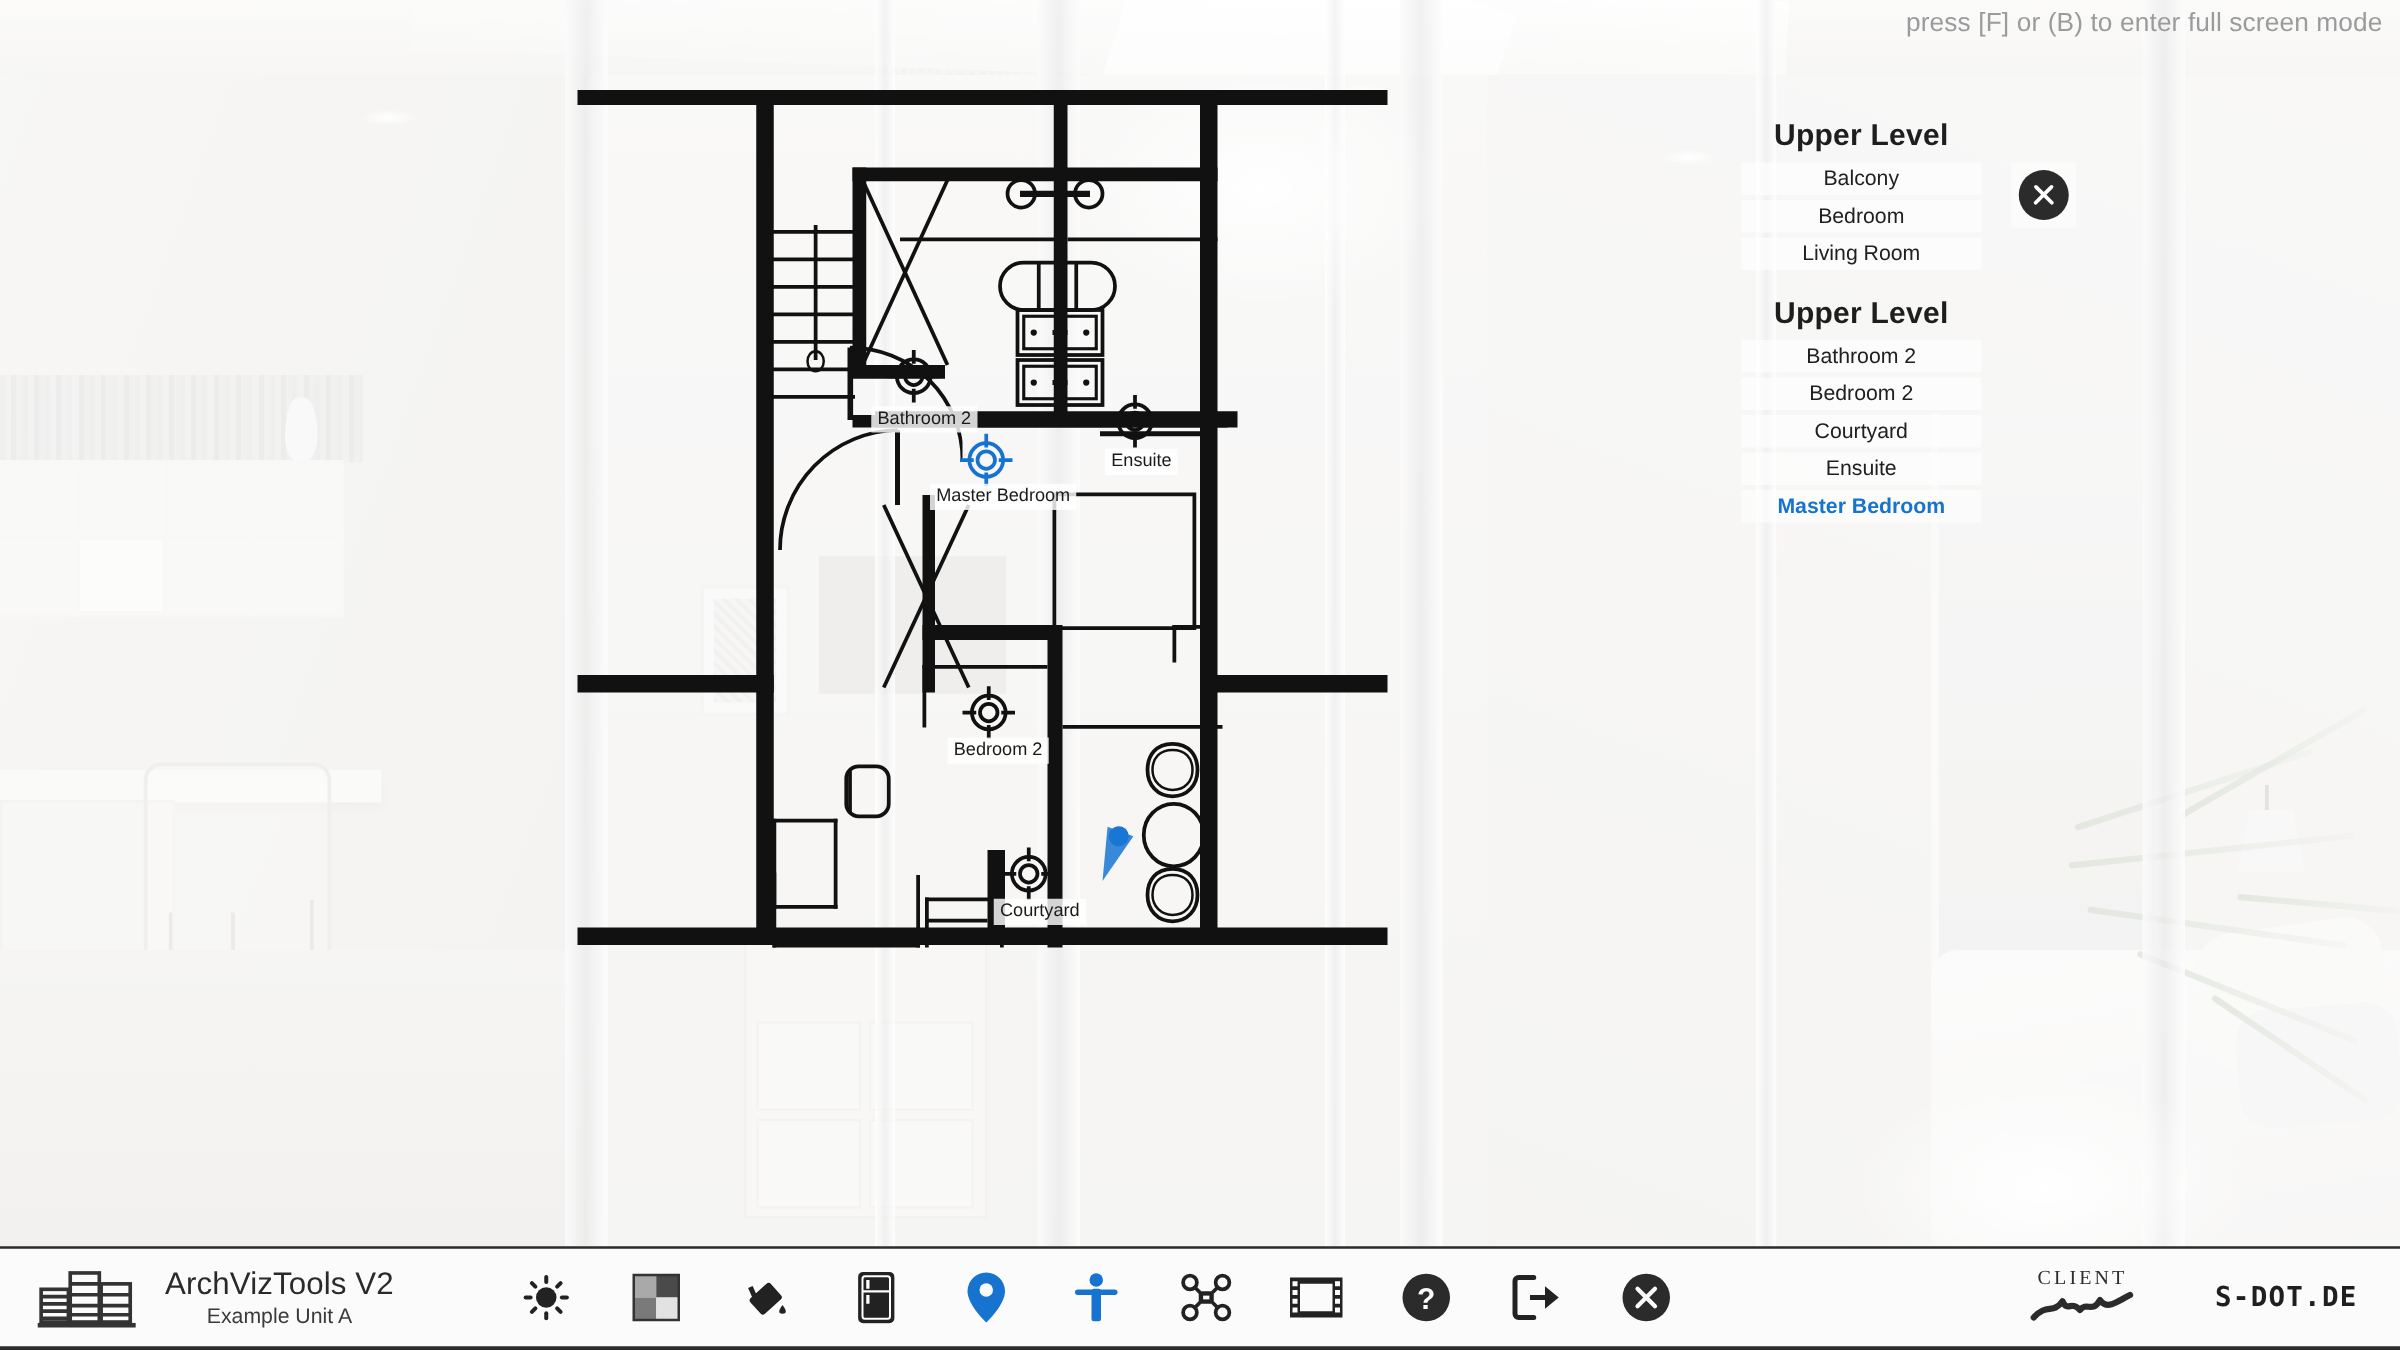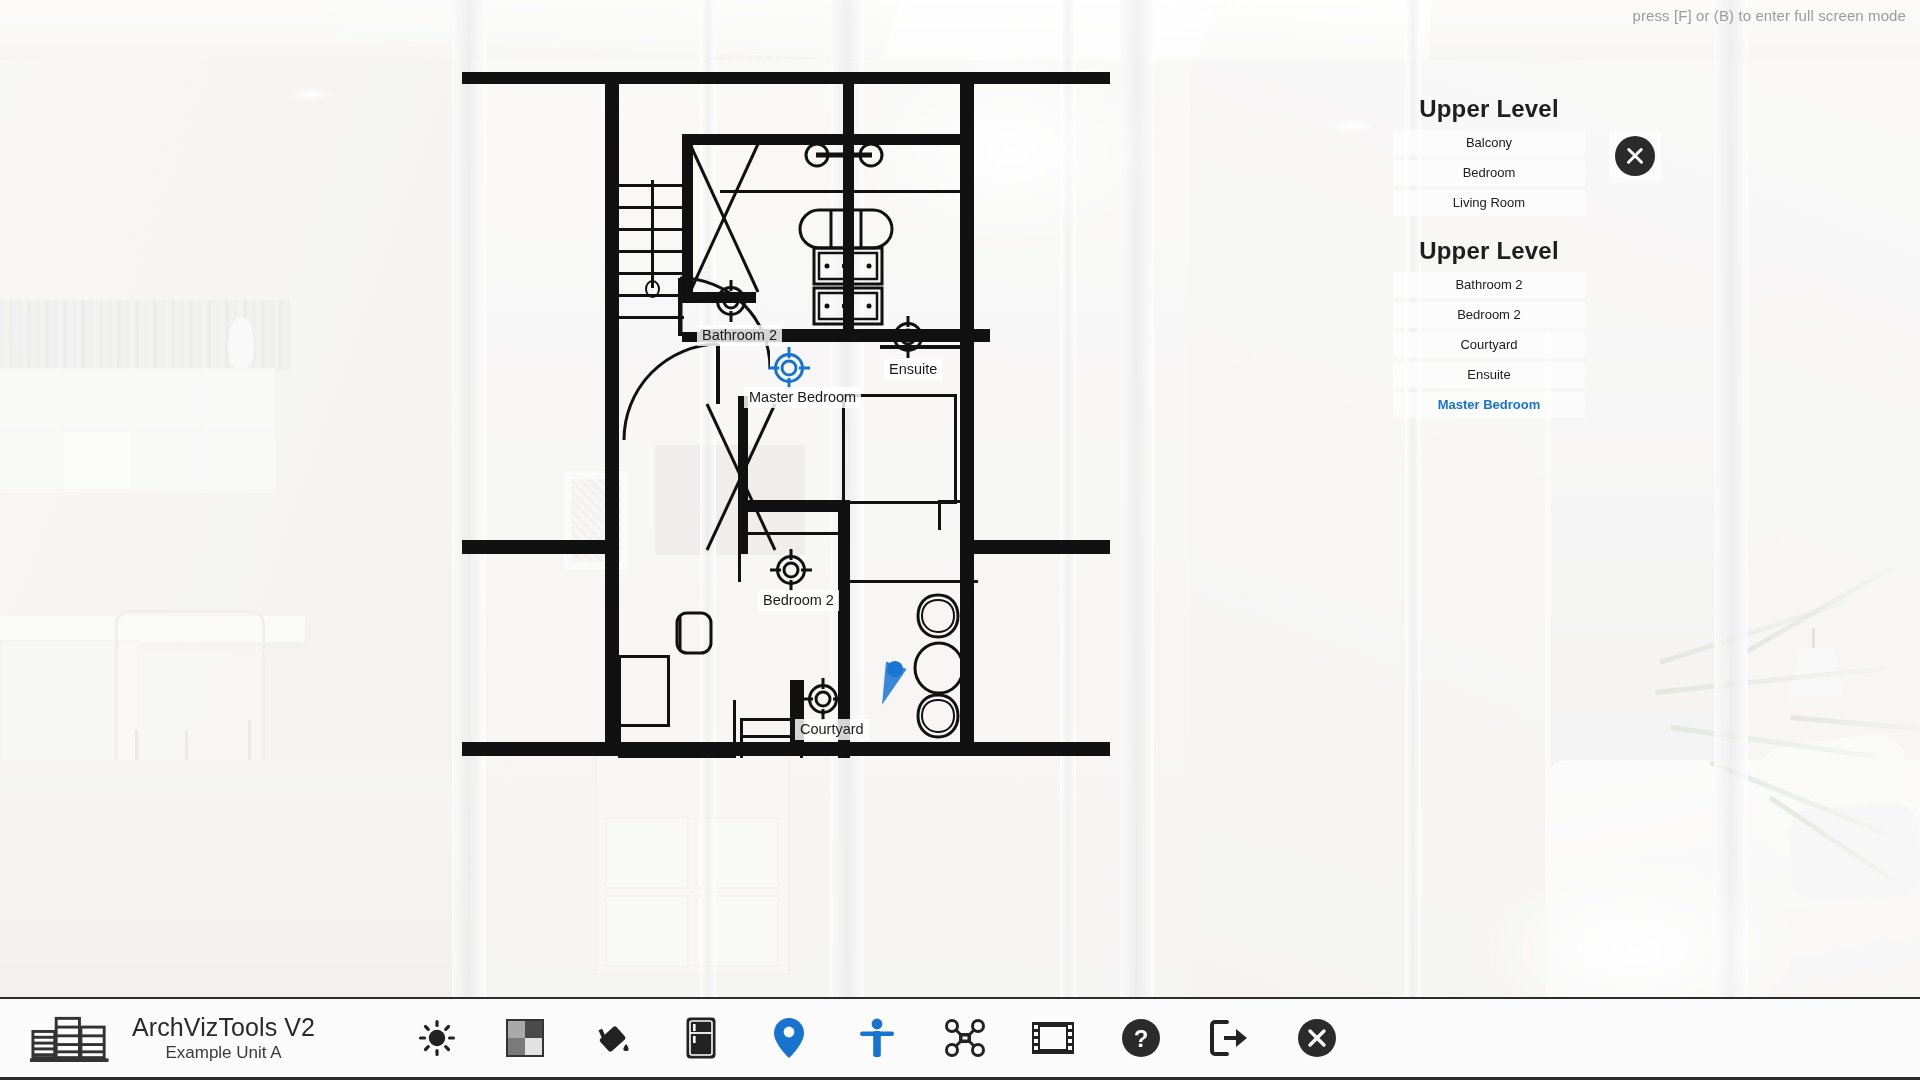--- a/index.html
+++ b/index.html
@@ -109,21 +109,21 @@
 
   
   #roomMenu { position:absolute; left:1393px; top:96px; width:192px; }
   .menuHeading {
     font-size:24px; font-weight:bold; color:#1e1e1e;
     text-align:center; letter-spacing:.2px; margin:0 0 8px 0; line-height:26px;
   }
   .menuHeading.second { margin-top:22px; }
   .menuBtn {
     display:block; width:192px; height:26px; line-height:26px;
-    text-align:center; font-size:13px; color:#202020;
+    text-align:center; font-size:17px; color:#202020;
     background:rgba(255,255,255,.62);
     margin-bottom:4px; cursor:pointer; user-select:none;
     font-family:"Liberation Sans", sans-serif;
   }
   .menuBtn.active { color:#1674d0; font-weight:bold; background:rgba(255,255,255,.58); }
 
   #menuClose {
     position:absolute; left:1609px; top:130px; width:52px; height:52px;
     background:rgba(255,255,255,.55);
     display:flex; align-items:center; justify-content:center; cursor:pointer;
@@ -131,21 +131,21 @@
   .circX { width:40px; height:40px; border-radius:50%; background:#2b2b2b; position:relative; }
   .circX::before, .circX::after {
     content:""; position:absolute; left:50%; top:50%; width:21px; height:3.4px;
     background:#fff; border-radius:2px; transform-origin:center;
   }
   .circX::before { transform:translate(-50%,-50%) rotate(45deg); }
   .circX::after  { transform:translate(-50%,-50%) rotate(-45deg); }
 
   
   #fsHint {
-    position:absolute; right:14px; top:7px; font-size:15px; color:#9b9b9b;
+    position:absolute; right:14px; top:7px; font-size:21px; color:#9b9b9b;
     letter-spacing:.1px; white-space:nowrap;
   }
 
   
   #toolbar {
     position:absolute; left:0; bottom:0; width:1920px; height:83px;
     background:#fbfbfb; border-top:2px solid #2b2b2b; border-bottom:3px solid #2b2b2b;
     display:flex; align-items:center;
   }
   #brand { display:flex; align-items:center; margin-left:30px; }
@@ -603,15 +603,24 @@
         <svg width="40" height="40" viewBox="0 0 40 40">
           <circle cx="20" cy="20" r="19" fill="#2b2b2b"></circle>
           <g stroke="#fbfbfb" stroke-width="3.4" stroke-linecap="round">
             <line x1="13" y1="13" x2="27" y2="27"></line>
             <line x1="27" y1="13" x2="13" y2="27"></line>
           </g>
         </svg>
       </div>
     </div>
 
+    <div id="logos">
+      <div id="clientLogo">
+        <div class="cl">CLIENT</div>
+        <svg width="84" height="26" viewBox="0 0 84 26">
+          <path d="M3 22 C14 10 18 20 26 9 C30 18 33 8 40 16 C45 9 50 19 56 8 C62 16 68 10 80 4" fill="none" stroke="#2b2b2b" stroke-width="5" stroke-linecap="round" stroke-linejoin="round"></path>
+        </svg>
+      </div>
+      <div id="sdot">S-DOT.DE</div>
+    </div>
   </div>
 
 </div>
 
 </body></html>

